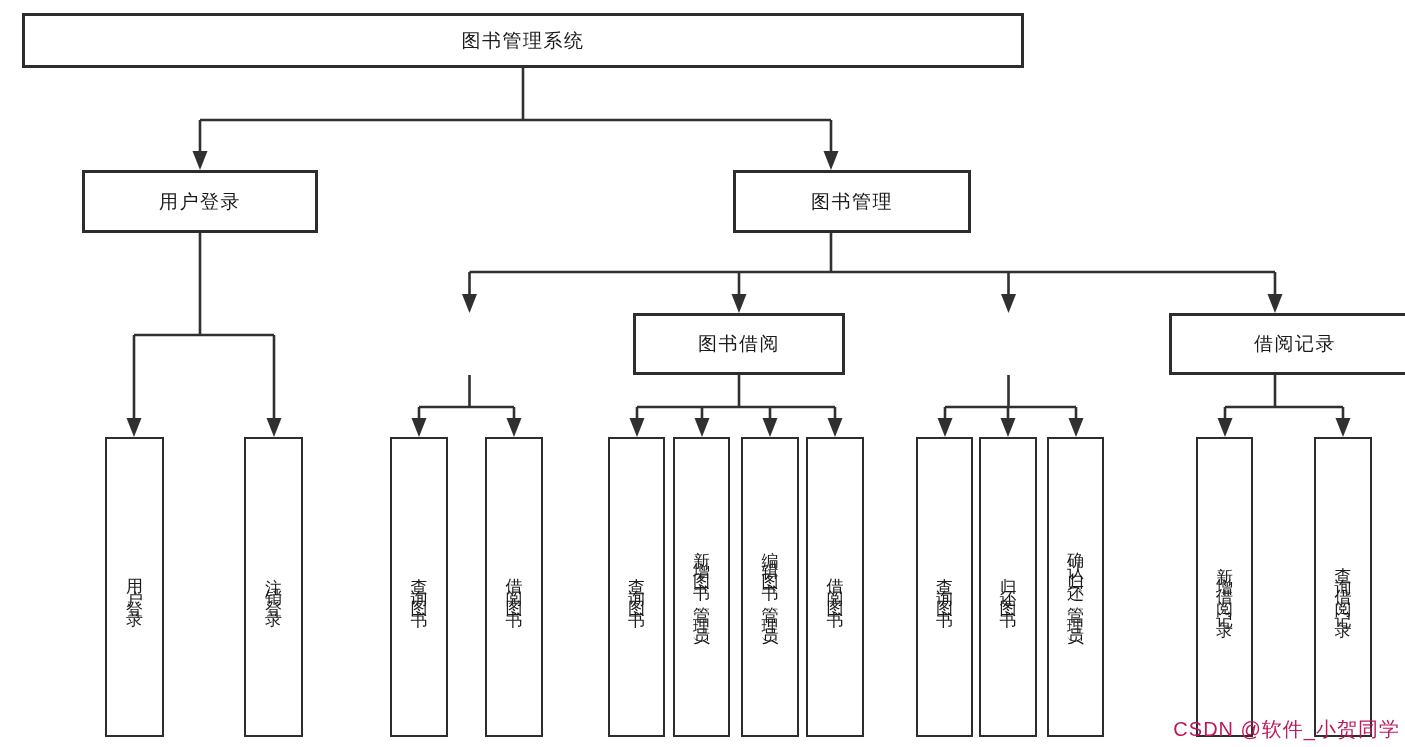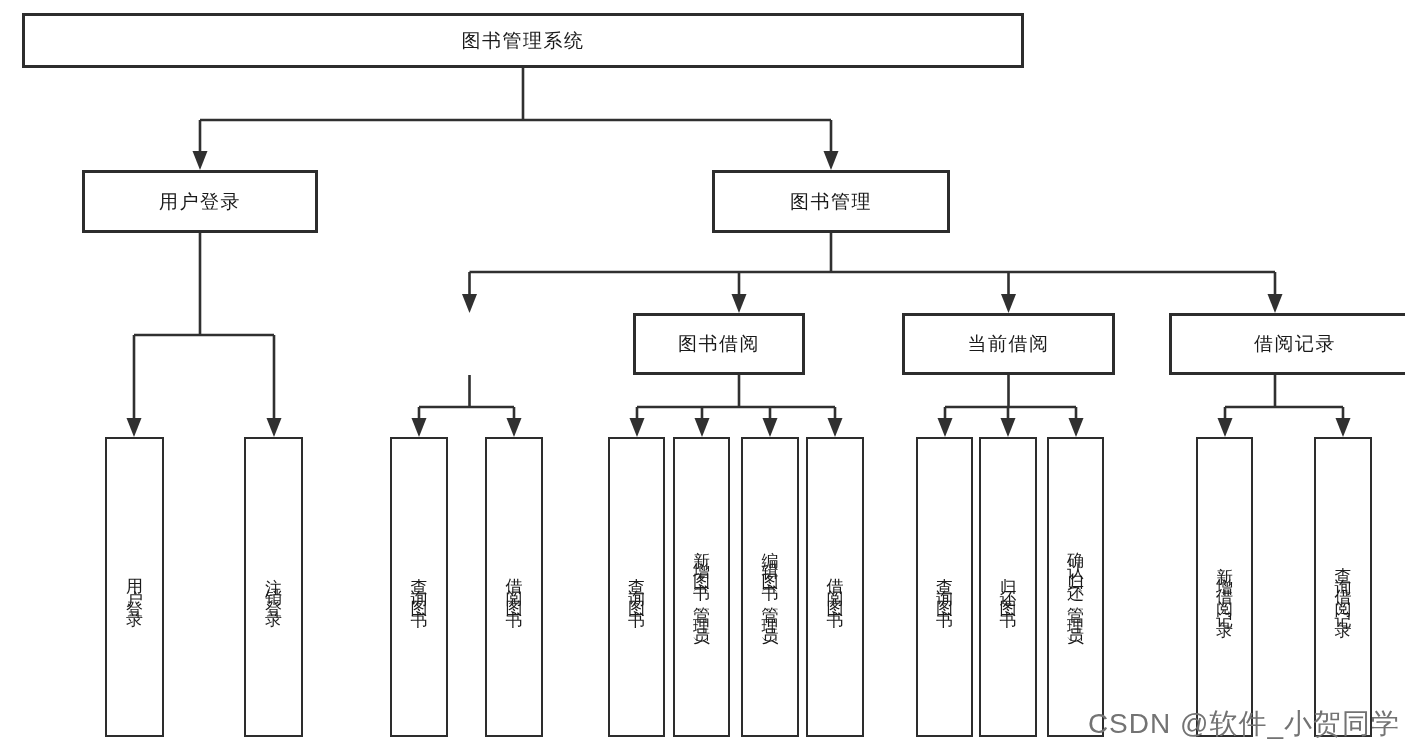--- a/index.html
+++ b/index.html
@@ -5,22 +5,22 @@
   html,body{margin:0;padding:0;background:#ffffff;}
   body{font-family:"Liberation Sans","DejaVu Sans",sans-serif;}
   .canvas{position:relative;width:1405px;height:747px;background:#ffffff;overflow:hidden;}
   .edges{position:absolute;left:0;top:0;z-index:1;}
   .box{position:absolute;z-index:2;background:#ffffff;border:3px solid #2d2d2d;
        box-sizing:border-box;display:flex;align-items:center;justify-content:center;}
   .label-h{font-size:19px;color:#1a1a1a;letter-spacing:1.5px;white-space:nowrap;}
   .leaf{border-width:2.5px;}
   .vtext{writing-mode:vertical-rl;text-orientation:mixed;font-size:17px;line-height:1;
          letter-spacing:11px;color:#1a1a1a;}
-  .watermark{position:absolute;right:5px;bottom:4px;z-index:3;font-size:28px;
-             color:#737373;letter-spacing:1px;white-space:nowrap;}
+  .watermark{position:absolute;right:5px;bottom:4px;z-index:3;font-size:20px;
+             color:#be185d;letter-spacing:1px;white-space:nowrap;}
 </style>
 </head>
 <body>
 
 <div class="canvas">
 
   <svg class="edges" width="1405" height="747" viewBox="0 0 1405 747">
     <g stroke="#303030" stroke-width="2.6" fill="none">
       <path d="M523 68 V120 M200 120 H831 M200 120 V154 M831 120 V154"></path>
       <path d="M200 233 V335 M134 335 H274 M134 335 V421 M274 335 V421"></path>
@@ -53,29 +53,26 @@
     </g>
   </svg>
 
   <div class="box" style="left:22px;top:13px;width:1002px;height:55px">
     <span class="label-h">图书管理系统</span>
   </div>
 
   <div class="box" style="left:82px;top:170px;width:236px;height:63px">
     <span class="label-h">用户登录</span>
   </div>
-  <div class="box" style="left:712px;top:170px;width:238px;height:63px">
+  <div class="box" style="left:733px;top:170px;width:238px;height:63px">
     <span class="label-h">图书管理</span>
   </div>
 
-  <div class="box" style="left:633px;top:313px;width:172px;height:62px">
+  <div class="box" style="left:633px;top:313px;width:212px;height:62px">
     <span class="label-h">图书借阅</span>
-  </div>
-  <div class="box" style="left:902px;top:313px;width:213px;height:62px">
-    <span class="label-h">当前借阅</span>
   </div>
   <div class="box" style="left:1169px;top:313px;width:252px;height:62px">
     <span class="label-h">借阅记录</span>
   </div>
 
   <div class="box leaf" style="left:105px;top:437px;width:59px;height:300px">
     <span class="vtext">用户登录</span>
   </div>
   <div class="box leaf" style="left:244px;top:437px;width:59px;height:300px">
     <span class="vtext">注销登录</span>

